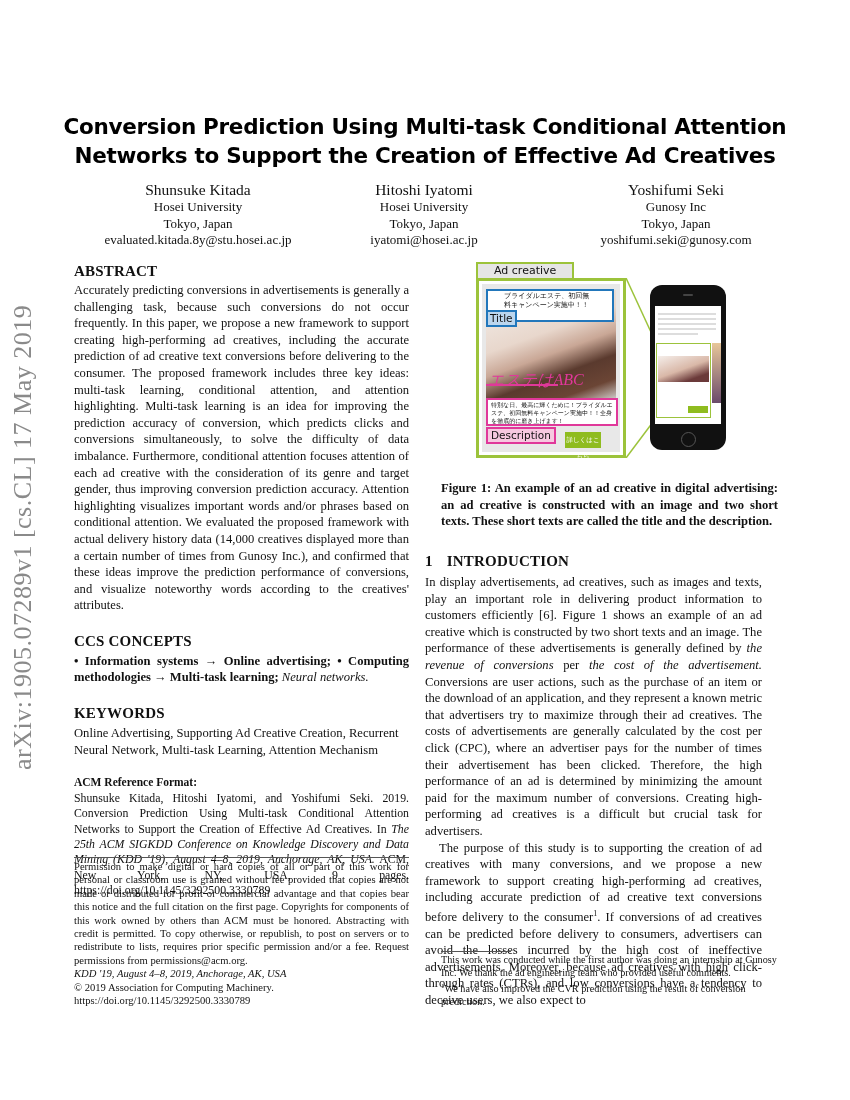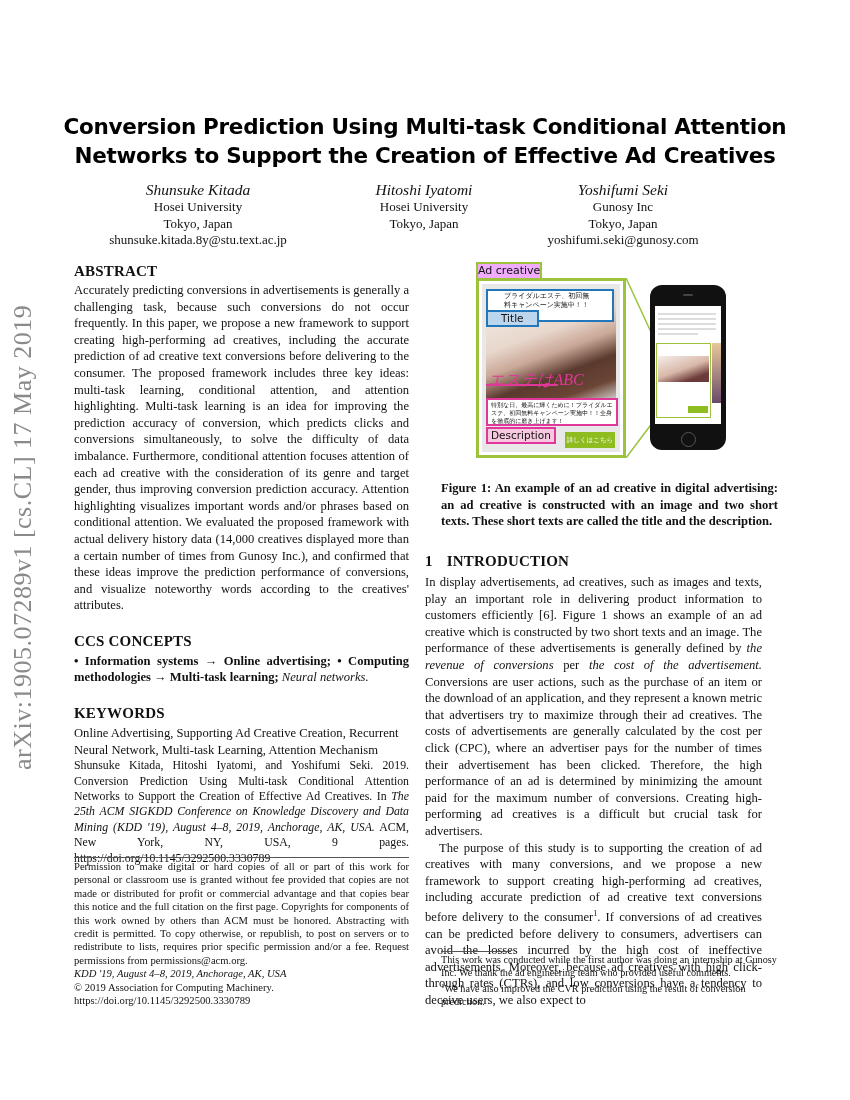--- a/index.html
+++ b/index.html
@@ -1,85 +1,87 @@
 <!DOCTYPE html>
 <html><head>
 <meta charset="utf-8">
 <style>
   html, body { margin:0; padding:0; background:#ffffff; }
   body { width:850px; height:1100px; position:relative; overflow:hidden; color:#111; font-family:"Liberation Serif", "DejaVu Serif", serif; }
   .abs { position:absolute; }
   .title { left:60px; width:730px; top:112px; text-align:center; font-family:"DejaVu Sans", sans-serif; font-weight:bold; font-size:21.5px; line-height:29px; letter-spacing:-0.3px; color:#000; }
   .author { top:180px; width:260px; text-align:center; font-size:13px; line-height:16.5px; }
-  .author .name { font-size:15.5px; line-height:19px;font-style:italic; }
+  .author .name { font-size:15.5px; line-height:19px; }
   .arxiv { left:8px; top:770px; transform-origin:0 0; transform:rotate(-90deg); font-size:26px; color:#8a8a8a; white-space:nowrap; letter-spacing:0.5px; }
   .col { font-size:12.6px; line-height:16.6px; text-align:justify; }
   .h1 { font-weight:bold; font-size:15px; line-height:18px; letter-spacing:0.2px; }
   .p { margin:0; }
   .ref-head { font-weight:bold; font-size:11.5px; }
   .small { font-size:10.6px; line-height:13.4px; }
   .bold { font-weight:bold; }
   .it { font-style:italic; }
   .rule { height:1px; background:#333; }
   .caption { font-weight:bold; font-size:12.6px; line-height:16.6px; text-align:justify; }
-  .fig-label { left:476px; top:262px; border:2px solid #9cc33b; background:#f0abfc; font-family:"DejaVu Sans", sans-serif; font-size:11px; padding:0 0; line-height:14px; }
+  .fig-label { left:476px; top:262px; border:2px solid #9cc33b; background:#e5e5e5; font-family:"DejaVu Sans", sans-serif; font-size:11px; padding:0 16px; line-height:14px; }
   .fig-frame { left:476px; top:278px; width:150px; height:180px; border:3px solid #9cc33b; box-sizing:border-box; }
   .ad-inner { left:482px; top:284px; width:138px; height:168px; background:#e8e8e8; }
   .ad-img { left:486px; top:290px; width:130px; height:112px; background:linear-gradient(160deg,#f4f1ee 0%,#e8d7cc 40%,#c9a796 55%,#5a3a2e 70%,#6b4535 85%,#ddd 100%); }
   .ad-title { left:486px; top:289px; width:128px; height:33px; border:2px solid #2277bb; background:#fff; font-size:7px; line-height:9px; padding:1px 16px; box-sizing:border-box; font-family:Liberation Mono, monospace; }
-  .tag-title { left:486px; top:310px; border:2px solid #2277bb; background:#bcd6ee; font-family:"DejaVu Sans", sans-serif; font-size:10.5px; line-height:13px; padding:0 13px; }
+  .tag-title { left:486px; top:310px; border:2px solid #2277bb; background:#bcd6ee; font-family:"DejaVu Sans", sans-serif; font-size:10.5px; line-height:13px; padding:0 2px; }
   .ad-brand { left:488px; top:370px; color:#e0389a; font-size:16px; font-style:italic; }
   .pink-line { left:486px; top:384px; width:72px; height:2px; background:#e0389a; }
   .ad-desc { left:486px; top:398px; width:132px; height:28px; border:2px solid #e0389a; background:#fff; font-size:6px; line-height:8px; padding:1px 3px; box-sizing:border-box; font-family:"DejaVu Sans", sans-serif; }
   .tag-desc { left:486px; top:427px; border:2px solid #e0389a; background:#f6c9e0; font-family:"DejaVu Sans", sans-serif; font-size:10.5px; line-height:13px; padding:0 3px; }
-  .ad-btn { left:565px; top:432px; width:50px; height:16px; background:#8fbc1f; color:#fff; font-size:6.5px; line-height:16px; text-align:center; font-family:"DejaVu Sans", sans-serif; }
+  .ad-btn { left:565px; top:432px; width:36px; height:16px; background:#8fbc1f; color:#fff; font-size:6.5px; line-height:16px; text-align:center; font-family:"DejaVu Sans", sans-serif; }
   .phone { left:650px; top:285px; width:76px; height:165px; background:#111; border-radius:12px; }
   .screen { left:655px; top:306px; width:66px; height:118px; background:#fff; }
   .screen-ad { left:656px; top:343px; width:55px; height:75px; border:1.5px solid #9cc33b; box-sizing:border-box; background:#fff; }
   .screen-img { left:658px; top:356px; width:51px; height:26px; background:linear-gradient(160deg,#f5eeea,#d9b8a8 50%,#6b3a3a 80%); }
   .screen-btn { left:688px; top:406px; width:20px; height:7px; background:#8fbc1f; }
   .home-btn { left:681px; top:432px; width:13px; height:13px; border:1.5px solid #555; border-radius:50%; }
   .speaker { left:683px; top:294px; width:10px; height:2px; background:#444; border-radius:1px; }
   .connector { left:600px; top:278px; width:80px; height:180px; }
 </style>
 </head>
 <body>
 
 <div class="abs arxiv">arXiv:1905.07289v1  [cs.CL]  17 May 2019</div>
 
 <div class="abs title">Conversion Prediction Using Multi-task Conditional Attention Networks to Support the Creation of Effective Ad Creatives</div>
 
 <div class="abs author" style="left:68px;">
   <div class="name">Shunsuke Kitada</div>
   <div>Hosei University</div>
   <div>Tokyo, Japan</div>
-  <div>shunsuke.kitada.8y@stu.text.ac.jp</div>
+  <div>evaluated.kitada.8y@stu.hosei.ac.jp</div>
 </div>
 <div class="abs author" style="left:294px;">
   <div class="name">Hitoshi Iyatomi</div>
   <div>Hosei University</div>
   <div>Tokyo, Japan</div>
+  <div>iyatomi@hosei.ac.jp</div>
 </div>
-<div class="abs author" style="left:493px;">
+<div class="abs author" style="left:546px;">
   <div class="name">Yoshifumi Seki</div>
   <div>Gunosy Inc</div>
   <div>Tokyo, Japan</div>
   <div>yoshifumi.seki@gunosy.com</div>
 </div>
 
 <div class="abs col" style="left:74px; top:262px; width:335px;">
   <div class="h1">ABSTRACT</div>
   <p class="p" style="margin-top:2px;">Accurately predicting conversions in advertisements is generally a challenging task, because such conversions do not occur frequently. In this paper, we propose a new framework to support creating high-performing ad creatives, including the accurate prediction of ad creative text conversions before delivering to the consumer. The proposed framework includes three key ideas: multi-task learning, conditional attention, and attention highlighting. Multi-task learning is an idea for improving the prediction accuracy of conversion, which predicts clicks and conversions simultaneously, to solve the difficulty of data imbalance. Furthermore, conditional attention focuses attention of each ad creative with the consideration of its genre and target gender, thus improving conversion prediction accuracy. Attention highlighting visualizes important words and/or phrases based on conditional attention. We evaluated the proposed framework with actual delivery history data (14,000 creatives displayed more than a certain number of times from Gunosy Inc.), and confirmed that these ideas improve the prediction performance of conversions, and visualize noteworthy words according to the creatives' attributes.</p>
 
   <div class="h1" style="margin-top:18px;">CCS CONCEPTS</div>
   <p class="p" style="margin-top:3px;"><span class="bold">• Information systems → Online advertising; • Computing methodologies → Multi-task learning;</span><span class="it"> Neural networks.</span></p>
 
   <div class="h1" style="margin-top:18px;">KEYWORDS</div>
   <p class="p" style="margin-top:3px; text-align:left;">Online Advertising, Supporting Ad Creative Creation, Recurrent Neural Network, Multi-task Learning, Attention Mechanism</p>
 
+  <div class="ref-head" style="margin-top:16px;">ACM Reference Format:</div>
   <p class="p" style="font-size:11.8px; line-height:15.4px;"><span>Shunsuke Kitada, Hitoshi Iyatomi, and Yoshifumi Seki. 2019. Conversion Prediction Using Multi-task Conditional Attention Networks to Support the Creation of Effective Ad Creatives. In </span><span class="it">The 25th ACM SIGKDD Conference on Knowledge Discovery and Data Mining (KDD '19), August 4–8, 2019, Anchorage, AK, USA.</span><span> ACM, New York, NY, USA, 9 pages. https://doi.org/10.1145/3292500.3330789</span></p>
 </div>
 
 <div class="abs rule" style="left:74px; top:857px; width:335px; background:#555;"></div>
 <div class="abs small" style="left:74px; top:860px; width:335px; text-align:justify;">
   <div>Permission to make digital or hard copies of all or part of this work for personal or classroom use is granted without fee provided that copies are not made or distributed for profit or commercial advantage and that copies bear this notice and the full citation on the first page. Copyrights for components of this work owned by others than ACM must be honored. Abstracting with credit is permitted. To copy otherwise, or republish, to post on servers or to redistribute to lists, requires prior specific permission and/or a fee. Request permissions from permissions@acm.org.</div>
   <div class="it">KDD '19, August 4–8, 2019, Anchorage, AK, USA</div>
   <div>© 2019 Association for Computing Machinery.</div>
   <div>https://doi.org/10.1145/3292500.3330789</div>
 </div>

